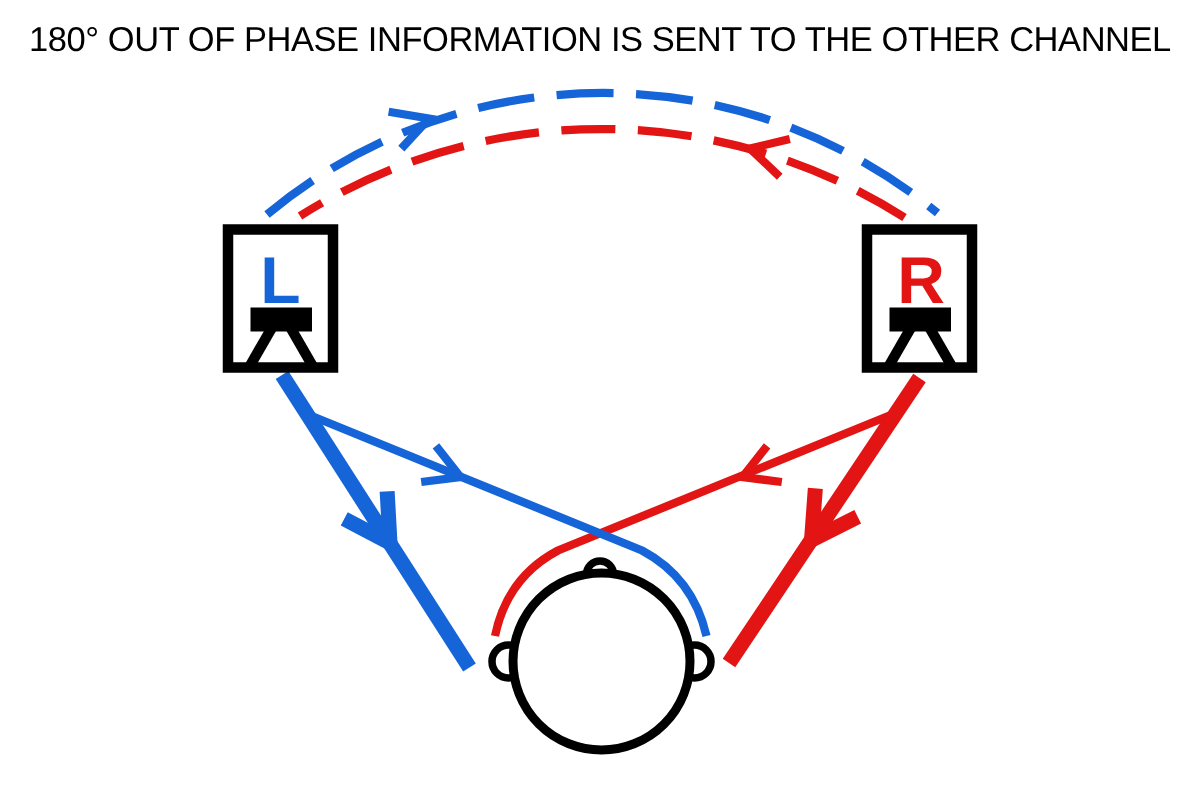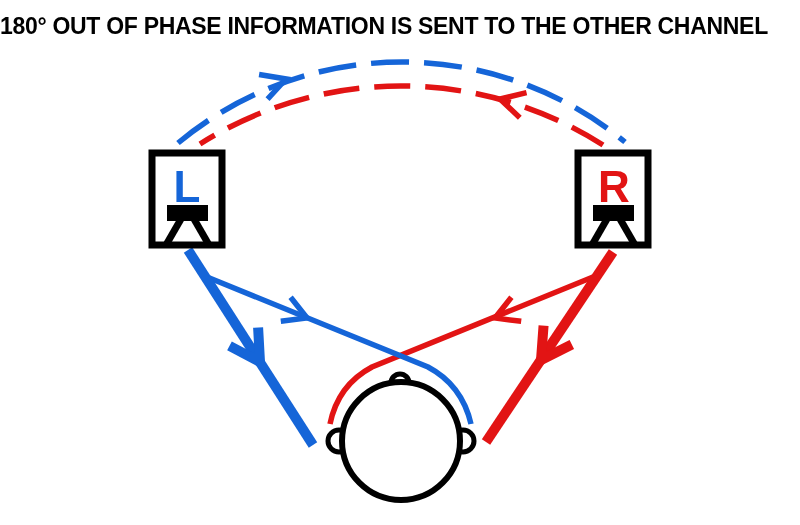--- a/index.html
+++ b/index.html
@@ -9,22 +9,23 @@
     height: 525px;
     background: #ffffff;
     overflow: hidden;
     font-family: "Liberation Sans", sans-serif;
   }
   .title {
     position: absolute;
     top: 13px;
     left: 0;
     width: 100%;
+    text-align: center;
     font-size: 23px;
-    font-weight: bold;
+    font-weight: normal;
     letter-spacing: -0.3px;
     color: #000000;
     white-space: nowrap;
   }
   .diagram-svg {
     position: absolute;
     top: 0;
     left: 0;
   }
   svg text.spk-label {

